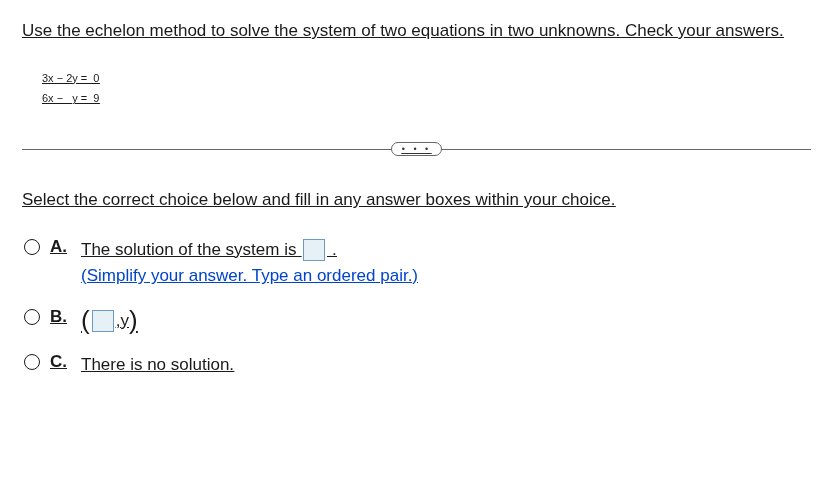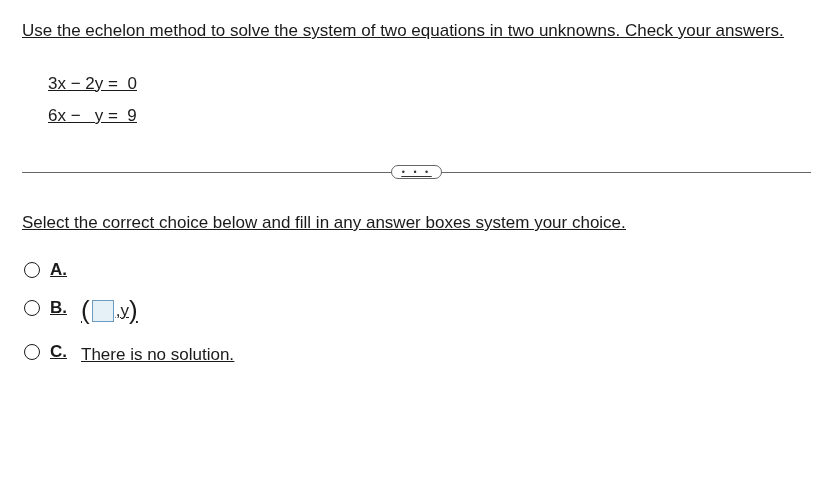--- a/index.html
+++ b/index.html
@@ -15,24 +15,24 @@
       padding: 18px 22px;
       width: 833px;
       height: 500px;
       background: #fff;
     }
     .question-text {
       line-height: 1.5;
       margin-bottom: 24px;
     }
     .equations {
-      margin-left: 26px;
+      margin-left: 20px;
       margin-bottom: 30px;
       line-height: 1.9;
-      font-size: 17px;
+      font-size: 11px;
     }
     .divider-row {
       position: relative;
       height: 20px;
       margin-bottom: 28px;
       display: flex;
       align-items: center;
     }
     .divider-line {
       flex: 1;
@@ -115,25 +115,29 @@
   <div class="eq-row">3x − 2y =  0</div>
   <div class="eq-row">6x −   y =  9</div>
 </div>
 
 <div class="divider-row">
   <div class="divider-line"></div>
   <div class="divider-pill">• • •</div>
   <div class="divider-line"></div>
 </div>
 
-<div class="instruction">Select the correct choice below and fill in any answer boxes system your choice.</div>
+<div class="instruction">Select the correct choice below and fill in any answer boxes within your choice.</div>
 
 <div class="choice">
   <div class="radio"></div>
   <div class="choice-label">A.</div>
+  <div class="choice-body">
+    <span>The solution of the system is </span><span class="input-box"></span><span> .</span><br>
+    <span class="hint">(Simplify your answer. Type an ordered pair.)</span>
+  </div>
 </div>
 
 <div class="choice">
   <div class="radio"></div>
   <div class="choice-label">B.</div>
   <div class="choice-body">
     <span class="paren-group">
         <span class="big-paren">(</span>
         <span class="input-box"></span>
         <span>,y</span>

